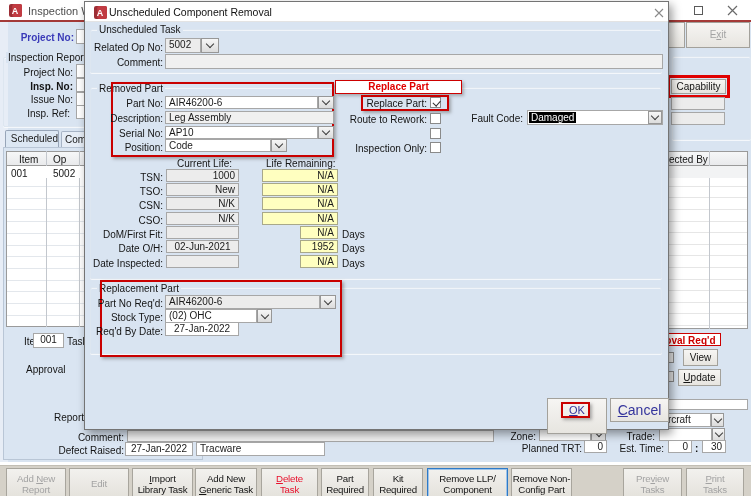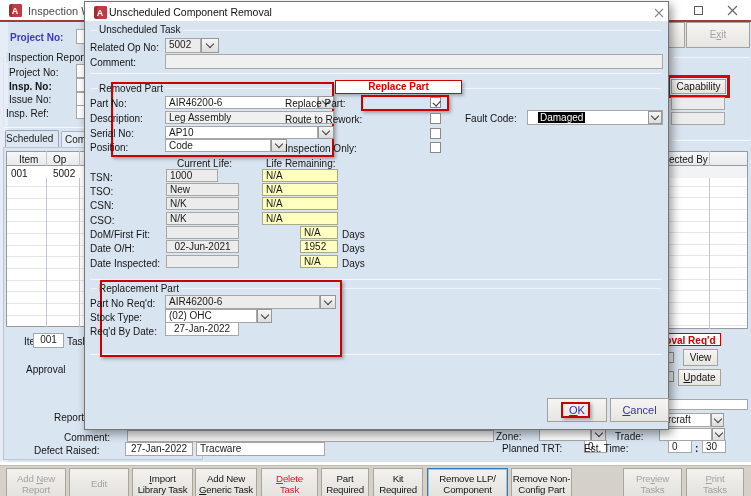--- a/index.html
+++ b/index.html
@@ -1,18 +1,18 @@
 <!DOCTYPE html>
 <html><head><meta charset="utf-8"><style>
 *{margin:0;padding:0;box-sizing:border-box}
 html,body{width:751px;height:496px;overflow:hidden}
 body{position:relative;font-family:"Liberation Sans",sans-serif;font-size:10px;color:#1a1a1a;background:#fff}
 .ab{position:absolute}
 .lbl{position:absolute;white-space:nowrap;line-height:11px;color:#141414}
-.r{}
+.r{text-align:right}
 .fld{position:absolute;background:#ececec;border:1px solid #a7a7a7;line-height:12px;padding:0 3px;white-space:nowrap;overflow:hidden}
 .wf{background:#fff}
 .yf{background:#ffffc0;border-color:#a8a88a}
 .arr{position:absolute;background:linear-gradient(#f6f6f6,#dcdcdc);border:1px solid #979797}
 .arr::after{content:"";position:absolute;left:50%;top:38%;width:5px;height:5px;border-right:1.3px solid #3c3c3c;border-bottom:1.3px solid #3c3c3c;transform:translate(-50%,-50%) rotate(45deg)}
 .cb{position:absolute;width:11px;height:11px;background:#fff;border:1px solid #8a8a8a}
 .ck::after{content:"";position:absolute;left:1.5px;top:1.5px;width:6px;height:3.5px;border-left:1.6px solid #333;border-bottom:1.6px solid #333;transform:rotate(-48deg)}
 .red{position:absolute;border:2px solid #c90000;box-shadow:2px 2px 3px rgba(100,100,100,.5)}
 .gb{position:absolute;border:1px solid #dde6f0;border-radius:2px;box-shadow:0 1px 0 rgba(255,255,255,.7), inset 0 1px 0 rgba(255,255,255,.6)}
 .glb{position:absolute;white-space:nowrap;padding:0 2px;color:#141414}
@@ -43,21 +43,21 @@
 <div class="glb" style="left:6px;top:52px;background:#d9e4f1">Inspection Report</div>
 <div class="lbl r" style="left:9px;top:67px;width:64px">Project No:</div>
 <div class="fld wf" style="left:76px;top:64px;width:60px;height:14px"></div>
 <div class="lbl r" style="left:9px;top:81px;width:64px;font-weight:bold">Insp. No:</div>
 <div class="fld wf" style="left:76px;top:78px;width:60px;height:14px"></div>
 <div class="lbl r" style="left:9px;top:94px;width:64px">Issue No:</div>
 <div class="fld wf" style="left:76px;top:92px;width:60px;height:14px"></div>
 <div class="lbl r" style="left:6px;top:108px;width:64px">Insp. Ref:</div>
 <div class="fld wf" style="left:76px;top:105px;width:60px;height:14px"></div>
 
-<div class="ab" style="left:5px;top:130px;width:54px;height:17px;background:#dce7f3;border:1px solid #97a5b8;border-bottom:none;border-radius:2px 2px 0 0;text-align:left;line-height:16px">Scheduled</div>
+<div class="ab" style="left:5px;top:130px;width:54px;height:17px;background:#dce7f3;border:1px solid #97a5b8;border-bottom:none;border-radius:2px 2px 0 0;text-align:right;line-height:16px">Scheduled</div>
 <div class="ab" style="left:61px;top:131px;width:70px;height:16px;background:#e6edf6;border:1px solid #a7b4c6;border-bottom:none;border-radius:2px 2px 0 0;text-align:left;padding-left:3px;line-height:15px">Completed</div>
 <div class="ab" style="left:3px;top:147px;width:200px;height:313px;border:1px solid #b9c6d6;background:#dae5f2"></div>
 
 <div class="ab" style="left:6px;top:151px;width:140px;height:176px;background:#fff;border:1px solid #9a9a9a;background-image:repeating-linear-gradient(#fff 0,#fff 10.7px,#e3e7ec 10.7px,#e3e7ec 11.7px)"></div>
 <div class="ab" style="left:6px;top:151px;width:140px;height:15px;background:linear-gradient(#f6f7f8,#e9eaec);border:1px solid #9a9a9a"></div>
 <div class="lbl" style="left:19px;top:154px">Item</div>
 <div class="lbl" style="left:53px;top:154px">Op</div>
 <div class="ab" style="left:46px;top:151px;width:1px;height:176px;background:#c3c7cd"></div>
 <div class="ab" style="left:79px;top:151px;width:1px;height:176px;background:#c3c7cd"></div>
 <div class="ab" style="left:7px;top:166px;width:138px;height:12px;background:#fff"></div>
@@ -161,27 +161,27 @@
 <div class="ab" style="left:250px;top:78px;width:127px;height:14px;background:#fff;border:1.5px solid #cd0000;box-shadow:2px 2px 3px rgba(100,100,100,.45);text-align:center;line-height:11px;color:#e00000;font-weight:bold">Replace Part</div>
 <div class="red" style="left:276px;top:93px;width:88px;height:16px"></div>
 <div class="lbl r" style="left:200px;top:96px;width:142px">Replace Part:</div>
 <div class="cb ck" style="left:345px;top:95px"></div>
 <div class="lbl r" style="left:200px;top:112px;width:142px">Route to Rework:</div>
 <div class="cb" style="left:345px;top:111px"></div>
 <div class="cb" style="left:345px;top:126px"></div>
 <div class="lbl r" style="left:200px;top:141px;width:142px">Inspection Only:</div>
 <div class="cb" style="left:345px;top:140px"></div>
 <div class="lbl r" style="left:380px;top:111px;width:58px">Fault Code:</div>
-<div class="fld wf" style="left:442px;top:108px;width:136px;height:15px;padding:1px 0 0 10px"><span style="background:#000;color:#fff;padding:0 2px">Damaged</span></div>
+<div class="fld wf" style="left:442px;top:108px;width:136px;height:15px;padding:1px 0 0 1px"><span style="background:#000;color:#fff;padding:0 2px">Damaged</span></div>
 <div class="arr" style="left:563px;top:109px;width:14px;height:13px"></div>
 
 <div class="lbl" style="left:92px;top:156px">Current Life:</div>
 <div class="lbl" style="left:181px;top:156px">Life Remaining:</div>
 <div class="lbl r" style="left:5px;top:170px;width:73px">TSN:</div>
-<div class="fld r" style="left:81px;top:167px;width:52px;height:13px">1000</div>
+<div class="fld r" style="left:81px;top:167px;width:73px;height:13px">1000</div>
 <div class="fld yf r" style="left:177px;top:167px;width:76px;height:13px">N/A</div>
 <div class="lbl r" style="left:5px;top:184px;width:73px">TSO:</div>
 <div class="fld r" style="left:81px;top:181px;width:73px;height:13px">New</div>
 <div class="fld yf r" style="left:177px;top:181px;width:76px;height:13px">N/A</div>
 <div class="lbl r" style="left:5px;top:198px;width:73px">CSN:</div>
 <div class="fld r" style="left:81px;top:195px;width:73px;height:13px">N/K</div>
 <div class="fld yf r" style="left:177px;top:195px;width:76px;height:13px">N/A</div>
 <div class="lbl r" style="left:5px;top:213px;width:73px">CSO:</div>
 <div class="fld r" style="left:81px;top:210px;width:73px;height:13px">N/K</div>
 <div class="fld yf r" style="left:177px;top:210px;width:76px;height:13px">N/A</div>
@@ -203,16 +203,16 @@
 <div class="red" style="left:15px;top:278px;width:242px;height:77px"></div>
 <div class="lbl r" style="left:5px;top:296px;width:73px">Part No Req'd:</div>
 <div class="fld" style="left:80px;top:293px;width:155px;height:14px">AIR46200-6</div>
 <div class="arr" style="left:235px;top:293px;width:16px;height:14px"></div>
 <div class="lbl r" style="left:5px;top:310px;width:73px">Stock Type:</div>
 <div class="fld wf" style="left:80px;top:307px;width:92px;height:14px">(02) OHC</div>
 <div class="arr" style="left:172px;top:307px;width:15px;height:14px"></div>
 <div class="lbl r" style="left:5px;top:324px;width:73px">Req'd By Date:</div>
 <div class="fld wf" style="left:80px;top:320px;width:74px;height:14px;text-align:center">27-Jan-2022</div>
 
-<div class="btn" style="left:462px;top:396px;width:60px;height:24px;line-height:22px;color:#34349c;font-size:11px"><u>O</u>K</div>
+<div class="btn" style="left:462px;top:396px;width:60px;height:36px;line-height:22px;color:#34349c;font-size:11px"><u>O</u>K</div>
 <div class="ab" style="left:476px;top:400px;width:29px;height:16px;border:2px solid #c90000;box-shadow:2px 2px 3px rgba(100,100,100,.5)"></div>
-<div class="btn" style="left:525px;top:396px;width:59px;height:24px;line-height:22px;color:#34349c;font-size:11px"><u>C</u>ancel</div>
+<div class="btn" style="left:525px;top:396px;width:59px;height:24px;line-height:22px;color:#34349c;font-size:14px"><u>C</u>ancel</div>
 </div>
 
 </body></html>

